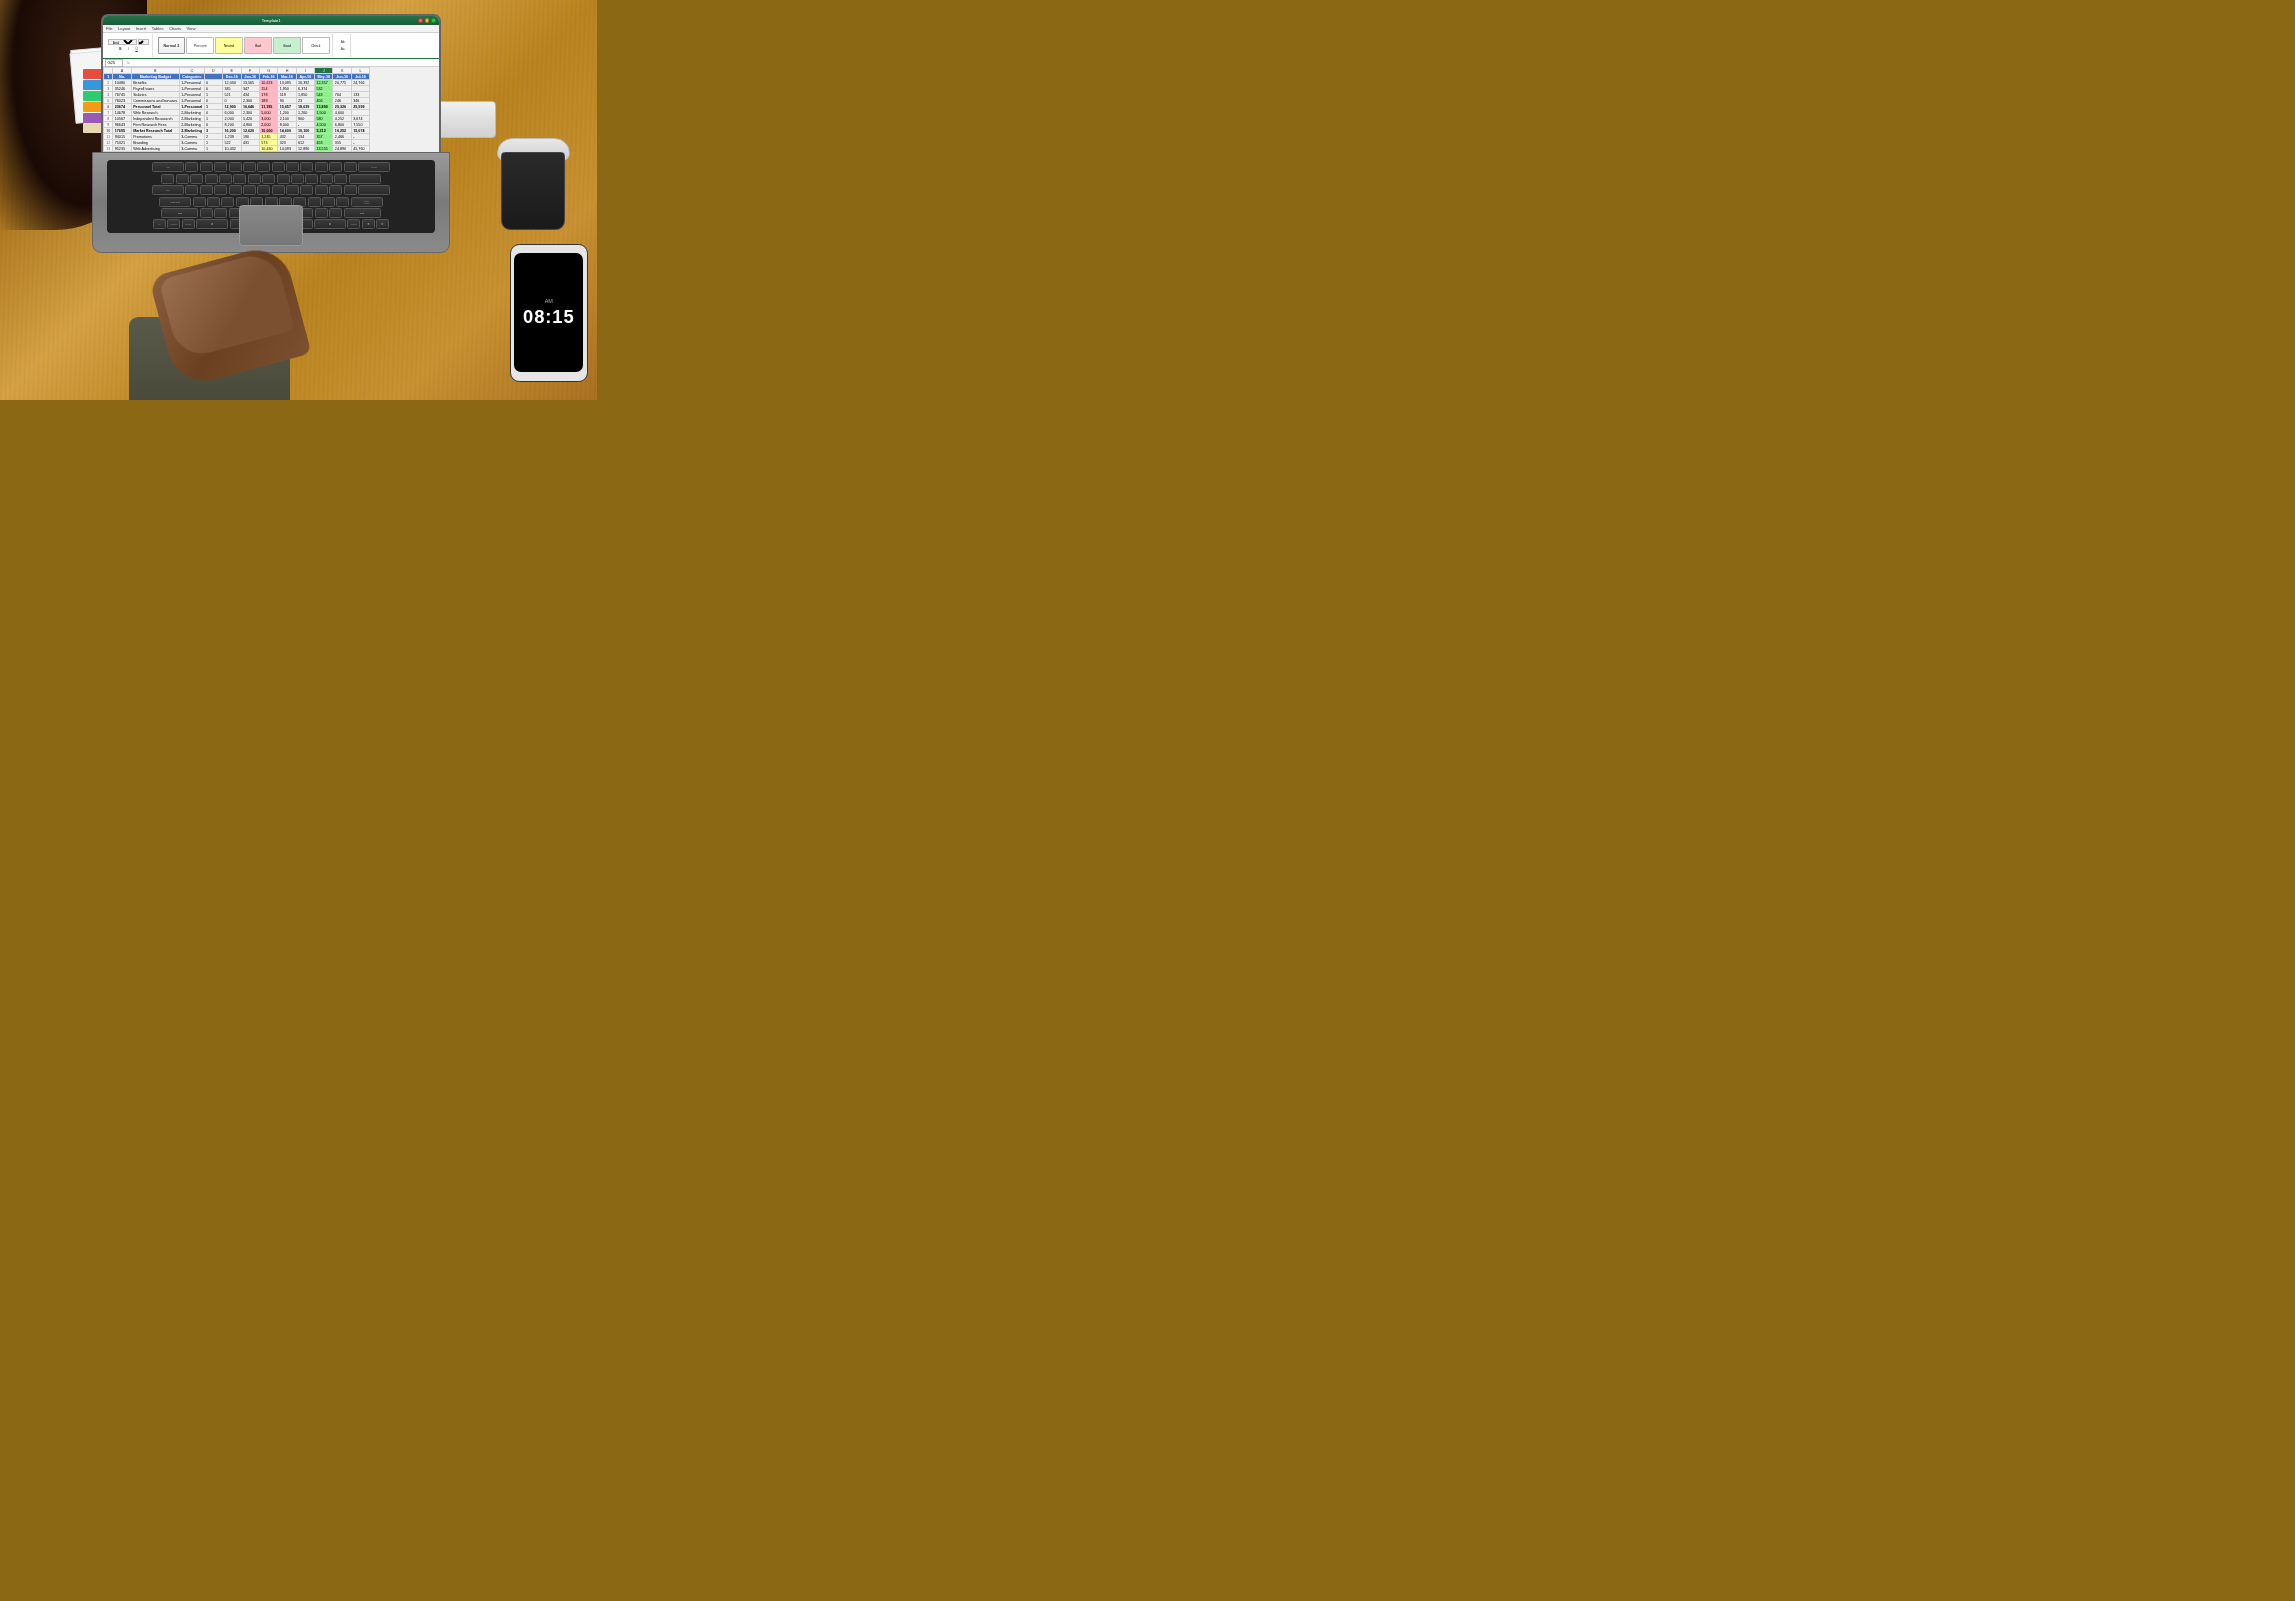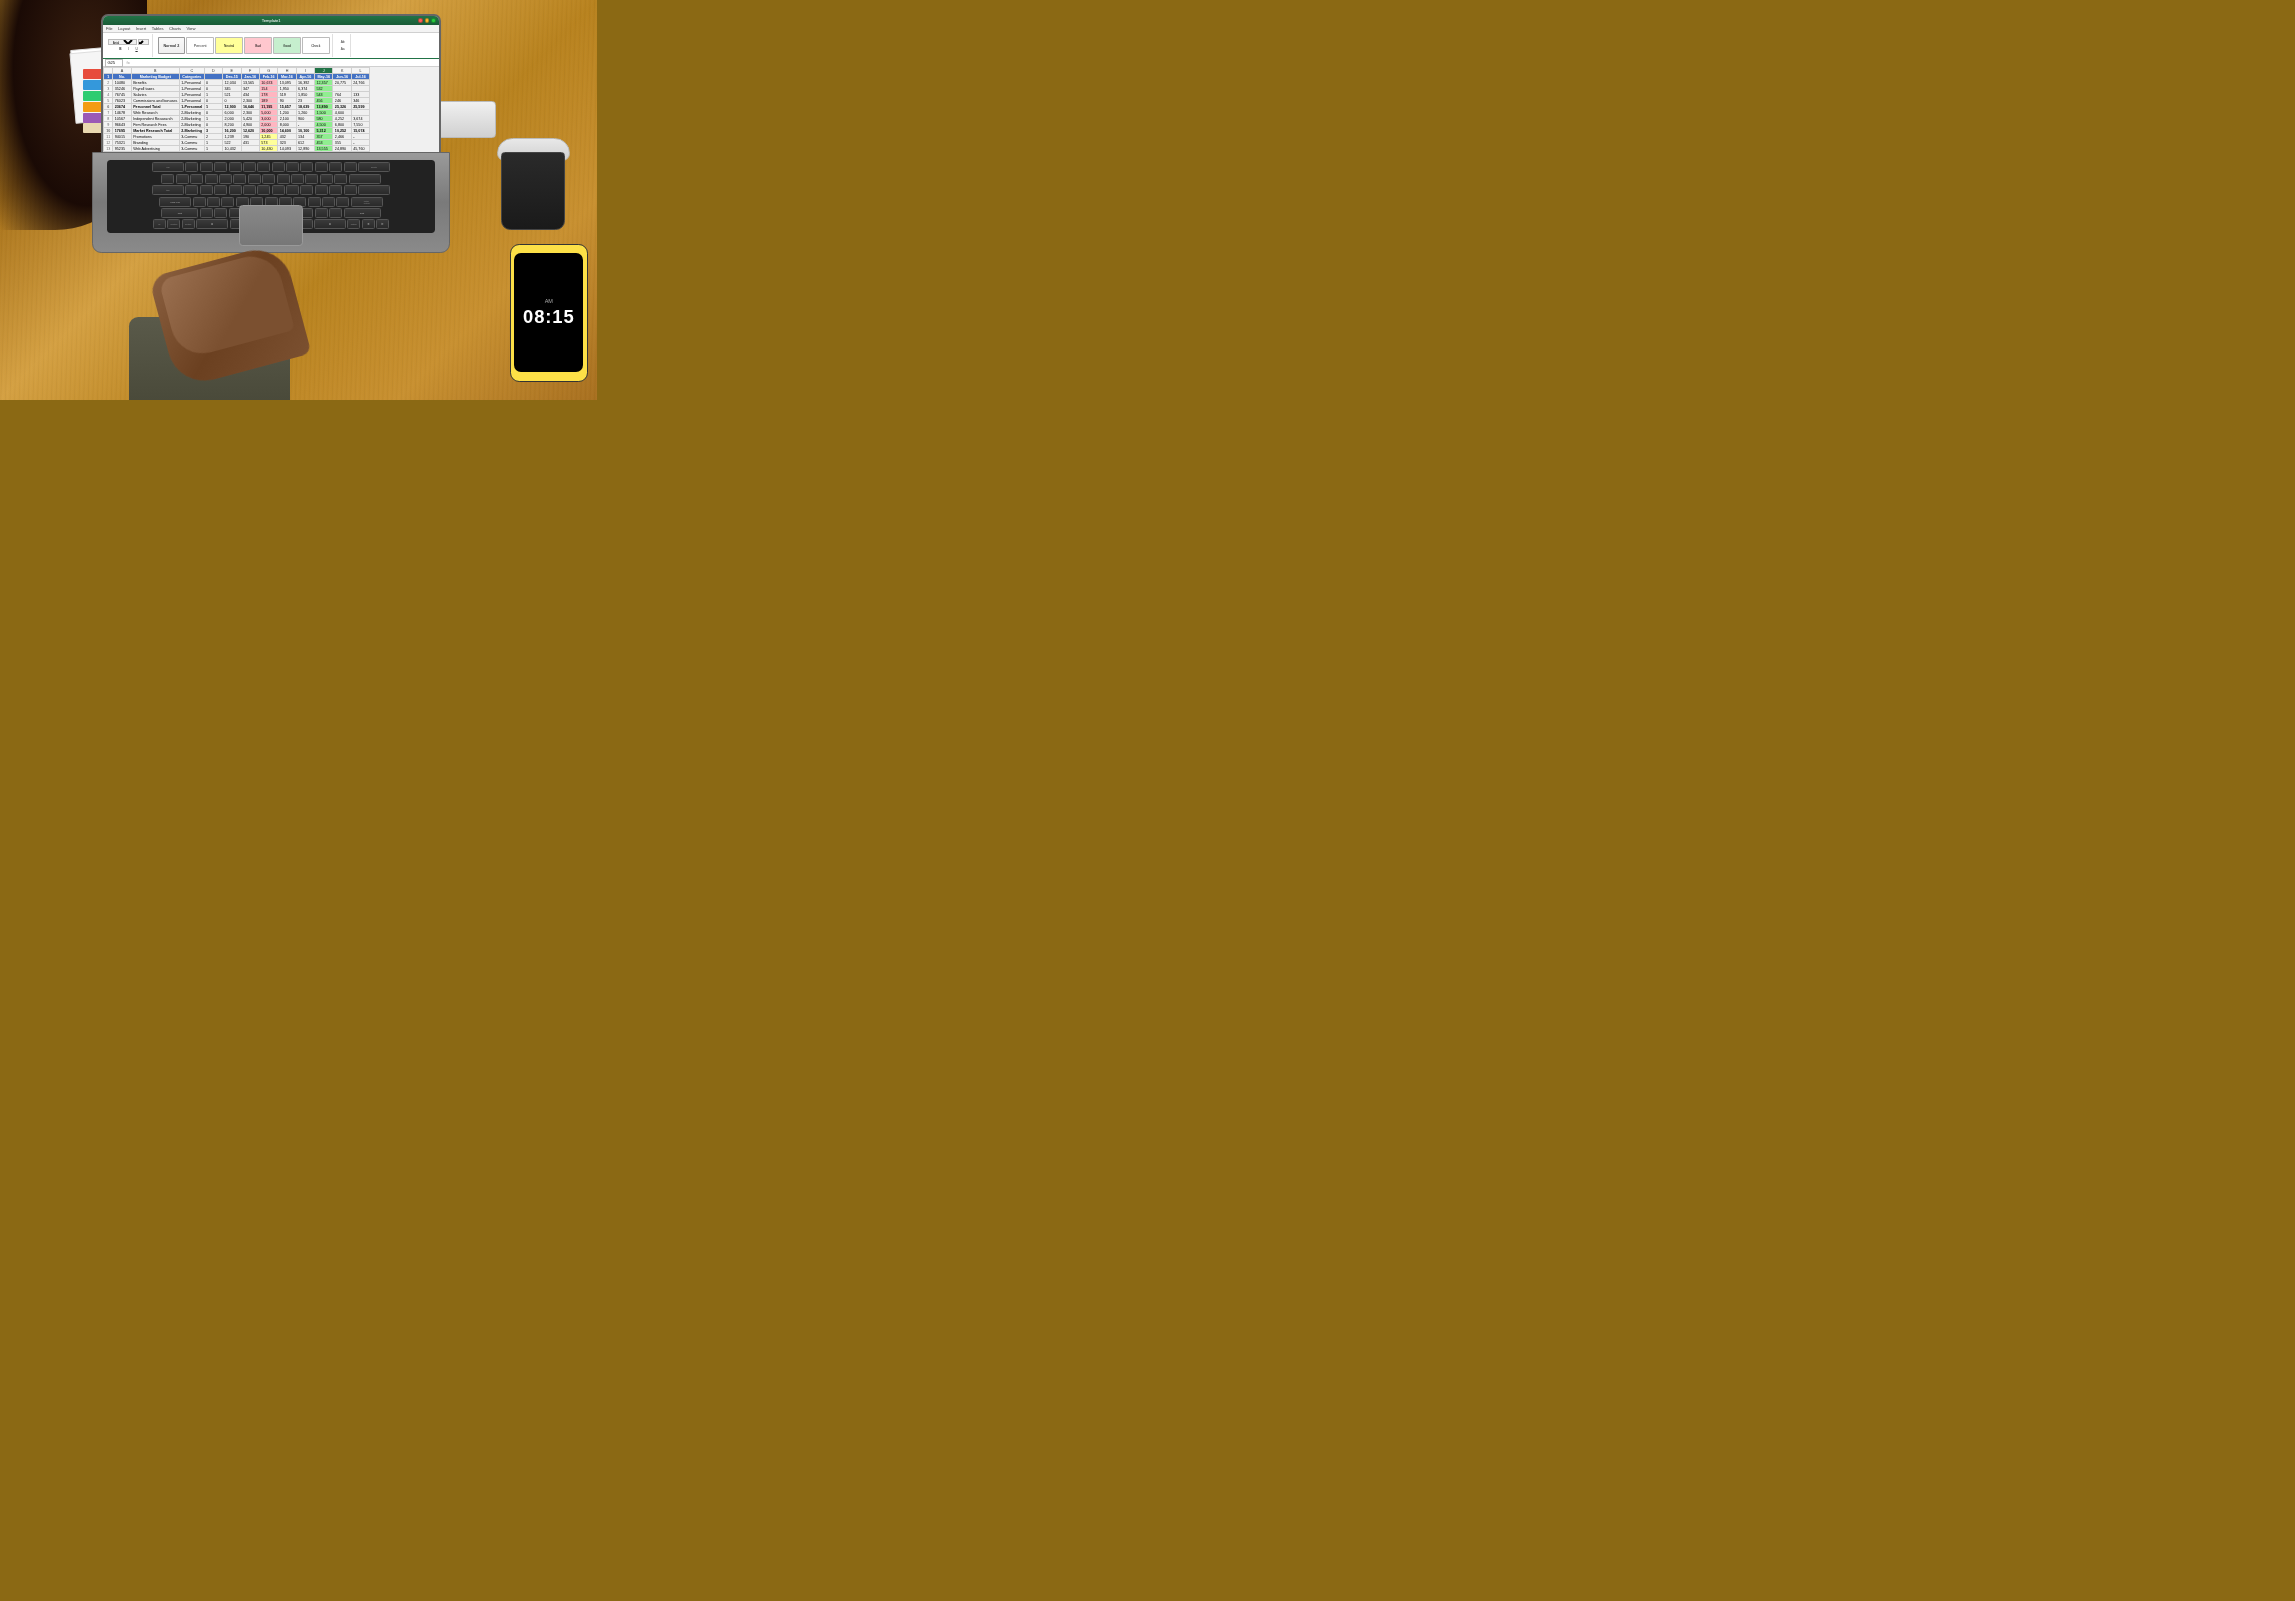--- a/index.html
+++ b/index.html
@@ -106,21 +106,21 @@
       border: 0.5px solid #bbb;
     }
 
     
     .phone {
       position: absolute;
       bottom: 18.4px;
       right: 9.2px;
       width: 78px;
       height: 138px;
-      background: #fde047;
+      background: #e5e5e5;
       border-radius: 9.2px;
       border: 1.4px solid #333;
       z-index: 5;
       display: flex;
       flex-direction: column;
       align-items: center;
       justify-content: center;
     }
 
     .phone-screen {

